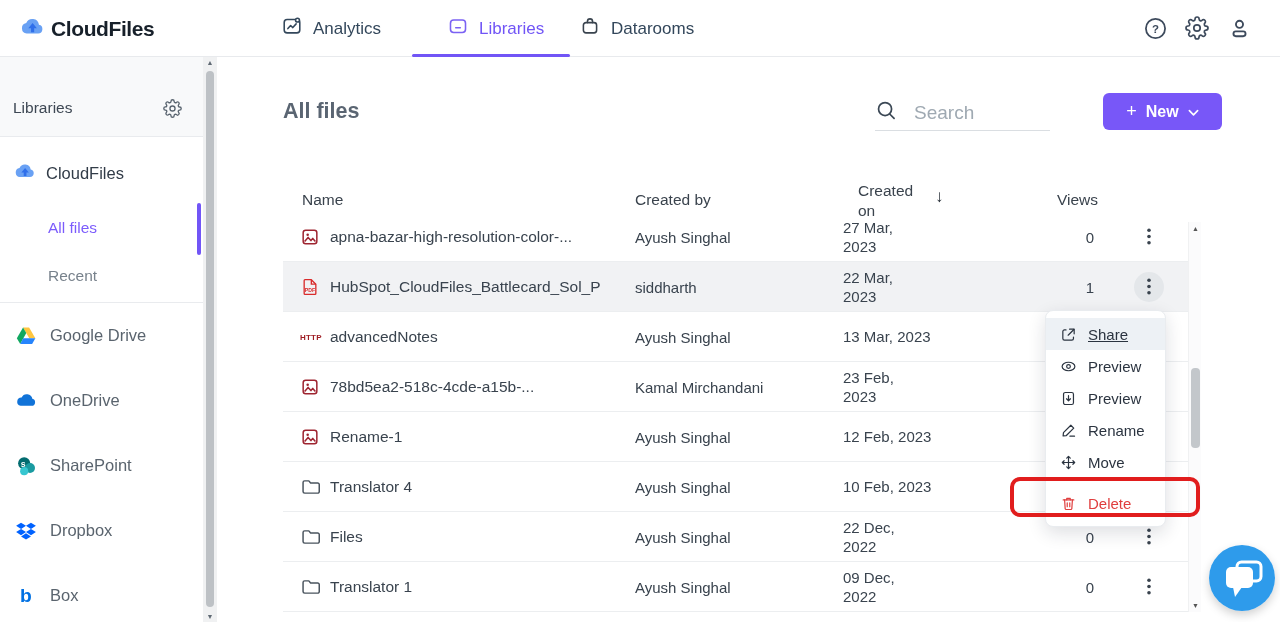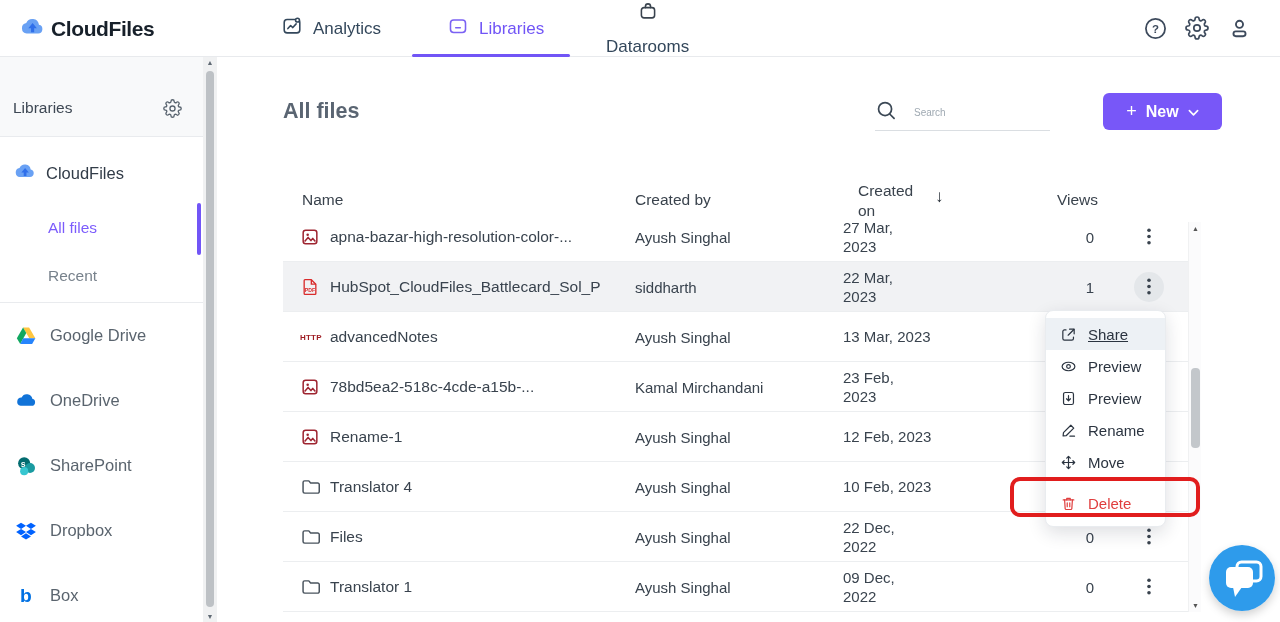--- a/index.html
+++ b/index.html
@@ -7,21 +7,21 @@
     font-family:"Liberation Sans","DejaVu Sans",sans-serif; color:#39434E; }
   .app { position:relative; width:1280px; height:622px; background:#bef264; }
 
   
   .topbar { position:absolute; left:0; top:0; width:1280px; height:57px; background:#fff;
     border-bottom:1px solid #E8EAED; z-index:20; }
   .brand { position:absolute; left:20px; top:0; height:57px; display:flex; align-items:center; gap:6px; cursor:pointer; }
   .brand-text { font-size:21px; font-weight:700; color:#17202A; letter-spacing:-0.4px; }
   .tab { position:absolute; top:0; height:57px; display:flex; align-items:center; gap:10px;
     font-size:17px; font-weight:500; color:#33475B; cursor:pointer; }
-  .tab-analytics { left:281px; } .tab-libraries { left:447px; color:#7155F6; } .tab-datarooms { left:606px;flex-direction:column; }
+  .tab-analytics { left:281px; } .tab-libraries { left:447px; color:#7155F6; } .tab-datarooms { left:579px; }
   .tab-underline { position:absolute; left:412px; top:54px; width:158px; height:3px; background:#7155F6; border-radius:2px; }
   .top-action { position:absolute; top:15px; width:26px; height:26px; display:flex; align-items:center;
     justify-content:center; cursor:pointer; }
   .ta-help { left:1142px; } .ta-gear { left:1184px; } .ta-profile { left:1226px; }
 
   
   .sidebar { position:absolute; left:0; top:57px; width:217px; height:565px; background:#fff; }
   .side-head { position:absolute; left:0; top:0; width:203px; height:80px; background:#F8F9FA;
     border-bottom:1px solid #E9EBEE; }
   .side-head-title { position:absolute; left:13px; top:42px; font-size:15.5px; color:#3E4854; }
@@ -40,21 +40,21 @@
   .conn .clabel { font-size:16.5px; color:#5A646E; }
   .side-scroll { position:absolute; left:203px; top:0; width:14px; height:565px; background:#F0F1F2; }
   .side-thumb { position:absolute; left:3px; top:14px; width:8px; height:536px; background:#BDC1C5; border-radius:4px; cursor:pointer; }
   .scroll-arrow { position:absolute; width:14px; text-align:center; font-size:7px; color:#606A74; }
 
   
   .main { position:absolute; left:217px; top:57px; width:1063px; height:565px; background:#fff; }
   .page-title { position:absolute; left:66px; top:42px; font-size:21.5px; color:#5A6572; }
   .search { position:absolute; left:658px; top:38px; width:175px; height:36px;
     border-bottom:1px solid #DADEE2; display:flex; align-items:center; gap:16px; }
-  .search input { border:none; outline:none; background:transparent; font-size:10px; width:120px;
+  .search input { border:none; outline:none; background:transparent; font-size:19px; width:120px;
     color:#39434E; font-family:inherit; }
   .search input::placeholder { color:#9FA9B2; }
   .new-btn { position:absolute; left:886px; top:36px; width:119px; height:37px; background:#7857F8;
     border:none; border-radius:6px; color:#fff; display:flex; align-items:center; justify-content:center;
     gap:9px; font-size:16px; font-weight:600; cursor:pointer; font-family:inherit; }
   .new-plus { font-size:18px; font-weight:500; }
 
   .thead { position:absolute; left:0; top:0; width:1063px; }
   .th { position:absolute; font-size:15.5px; color:#3A434D; }
   .th-name { left:85px; top:134px; }

